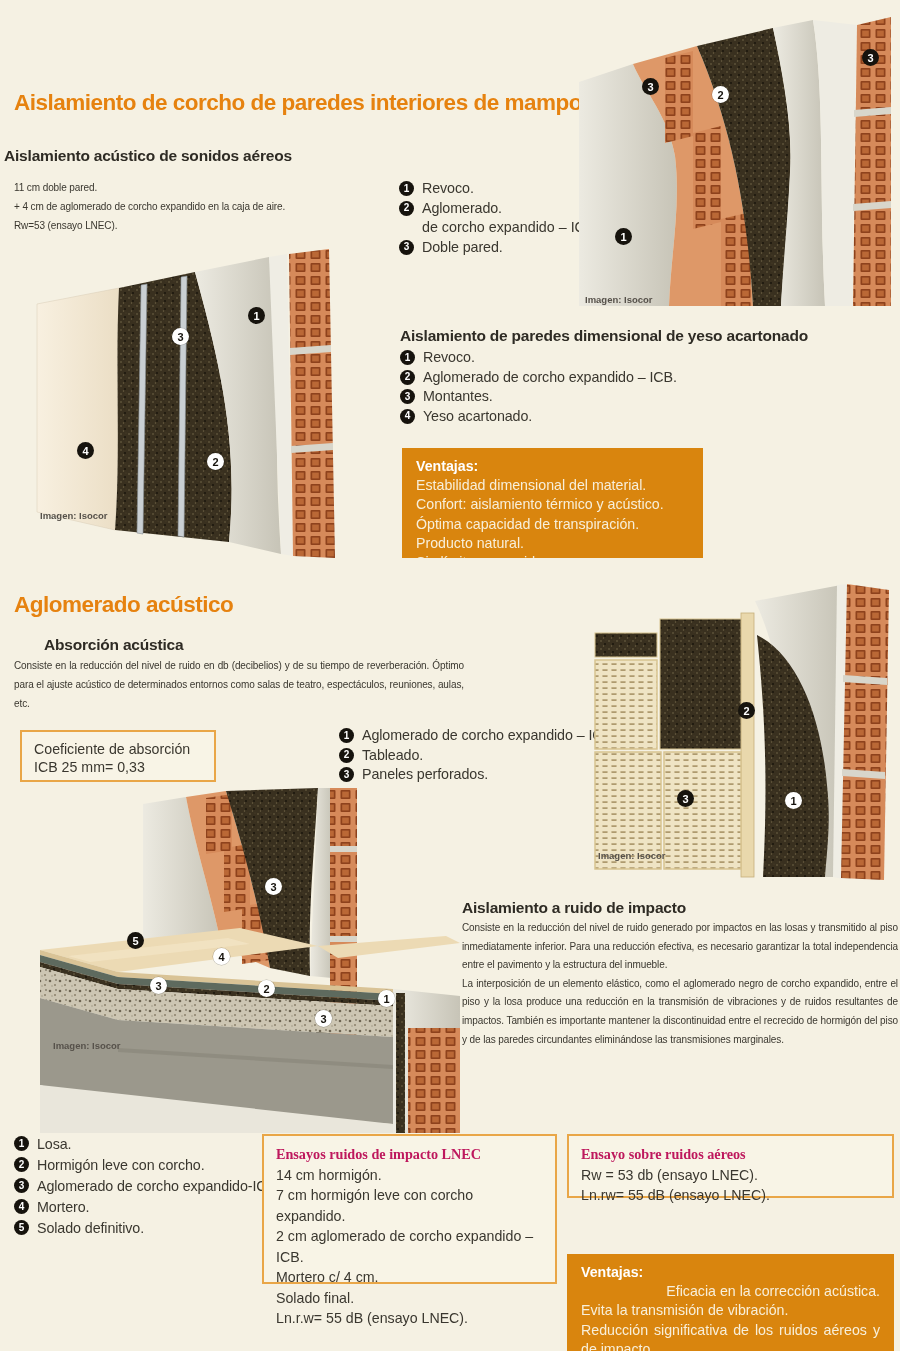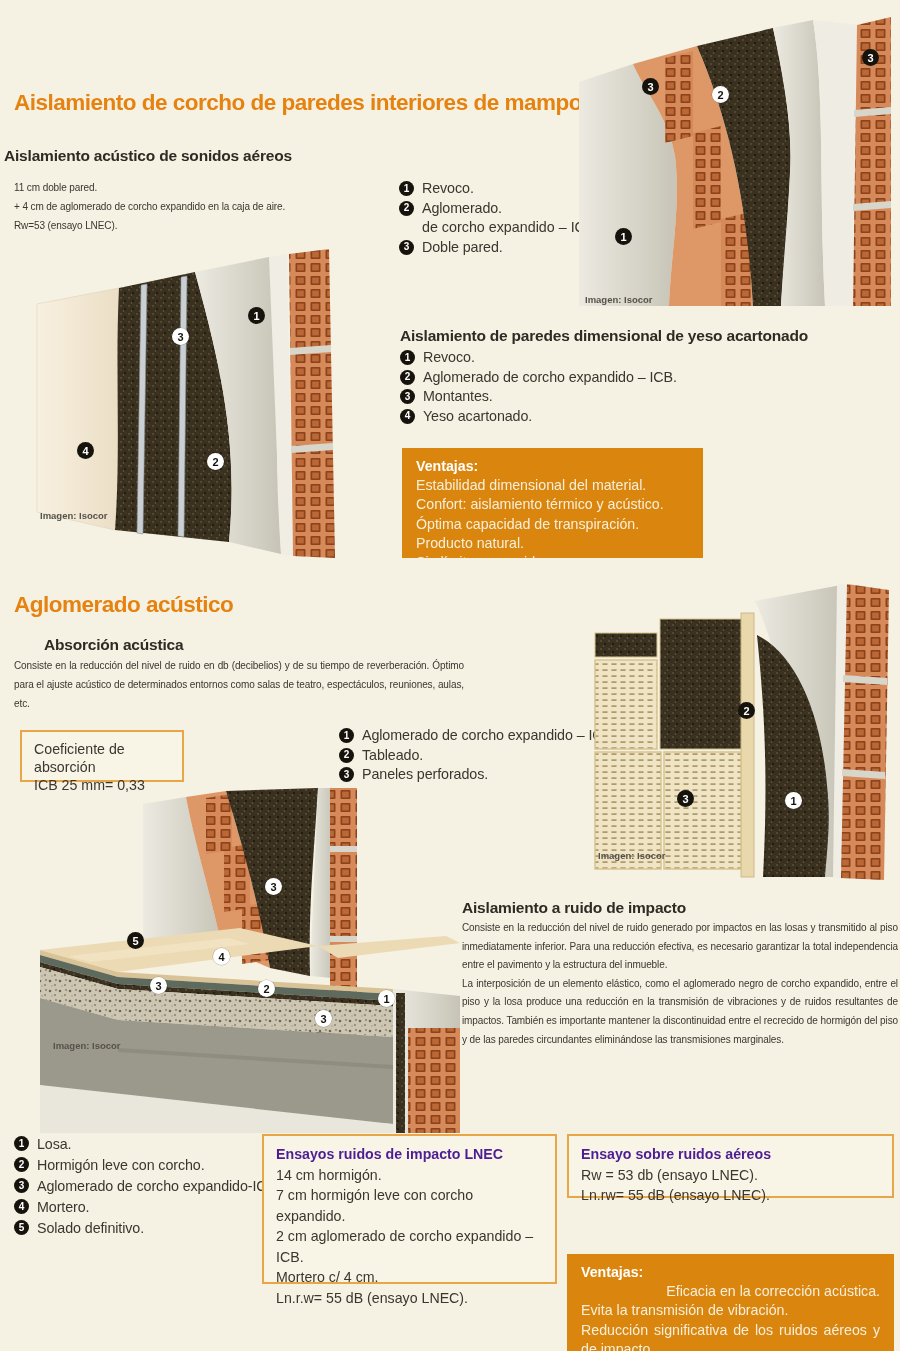--- a/index.html
+++ b/index.html
@@ -16,21 +16,21 @@
   .just{text-align:justify;}
   .legend .row{display:flex;gap:8px;align-items:flex-start;line-height:19.5px;font-size:14.3px;letter-spacing:-0.1px;}
   .legend.wide .row{line-height:21px;}
   .nbadge{flex:0 0 auto;width:15px;height:15px;margin-top:2px;border-radius:50%;
     background:#16130D;color:#fff;font-size:10px;font-weight:bold;
     display:inline-flex;align-items:center;justify-content:center;}
   .sub-line{margin-left:23px;line-height:19.5px;font-size:14.3px;}
   .obox{background:#D9850E;color:#F8EFDA;padding:9px 14px;font-size:14.2px;line-height:19.2px;box-sizing:border-box;overflow:hidden;}
   .obox .otitle{color:#FFFFFF;font-weight:bold;}
   .wbox{background:#F8F4E6;border:2px solid #E9A647;padding:8px 12px;font-size:14.2px;line-height:20.5px;box-sizing:border-box;}
-  .wbox .wtitle{font-weight:bold;color:#4c1d95;}
+  .wbox .wtitle{font-weight:bold;color:#be185d;font-family:Liberation Serif, serif;}
   .figure{position:absolute;}
   .figure svg{display:block;}
   .credit{position:absolute;font-size:9.5px;font-weight:bold;color:#56514A;letter-spacing:0;}
   .fig-badge{position:absolute;width:17px;height:17px;border-radius:50%;
     font-size:11px;font-weight:bold;display:flex;align-items:center;justify-content:center;}
   .fig-badge.dark{background:#16130D;color:#fff;}
   .fig-badge.light{background:#FFFFFF;color:#16130D;box-shadow:0 0 0 0.5px rgba(0,0,0,.25);}
 </style>
 </head>
 <body>
@@ -162,21 +162,21 @@
   <div>Óptima capacidad de transpiración.</div>
   <div>Producto natural.</div>
   <div>Sin límite en su vida.</div>
 </div>
 
 <div class="abs h1o" style="left:14px;top:592px;">Aglomerado acústico</div>
 
 <div class="abs h2" style="left:20px;top:636px;margin-left:24px;">Absorción acústica</div>
 <div class="abs body-txt just" style="left:14px;top:656px;width:450px;">Consiste en la reducción del nivel de ruido en db (decibelios) y de su tiempo de reverberación. Óptimo para el ajuste acústico de determinados entornos como salas de teatro, espectáculos, reuniones, aulas, etc.</div>
 
-<div class="abs wbox" style="left:20px;top:730px;width:164px;height:52px;line-height:18px;">
+<div class="abs wbox" style="left:20px;top:730px;width:196px;height:52px;line-height:18px;">
   <div>Coeficiente de absorción</div>
   <div>ICB 25 mm= 0,33</div>
 </div>
 
 <div class="abs legend" style="left:339px;top:726px;">
   <div class="row">
     <span class="nbadge">1</span>
     <span>Aglomerado de corcho expandido – ICB.</span>
   </div>
   <div class="row">
@@ -285,20 +285,21 @@
     <span>Solado definitivo.</span>
   </div>
 </div>
 
 <div class="abs wbox" style="left:262px;top:1134px;width:295px;height:150px;">
   <div class="wtitle">Ensayos ruidos de impacto LNEC</div>
   <div>14 cm hormigón.</div>
   <div>7 cm hormigón leve con corcho expandido.</div>
   <div>2 cm aglomerado de corcho expandido – ICB.</div>
   <div>Mortero c/ 4 cm.</div>
+  <div>Solado final.</div>
   <div>Ln.r.w= 55 dB (ensayo LNEC).</div>
 </div>
 
 <div class="abs wbox" style="left:567px;top:1134px;width:327px;height:64px;">
   <div class="wtitle">Ensayo sobre ruidos aéreos</div>
   <div>Rw = 53 db (ensayo LNEC).</div>
   <div>Ln.rw= 55 dB (ensayo LNEC).</div>
 </div>
 
 <div class="abs obox just" style="left:567px;top:1254px;width:327px;height:97px;">

